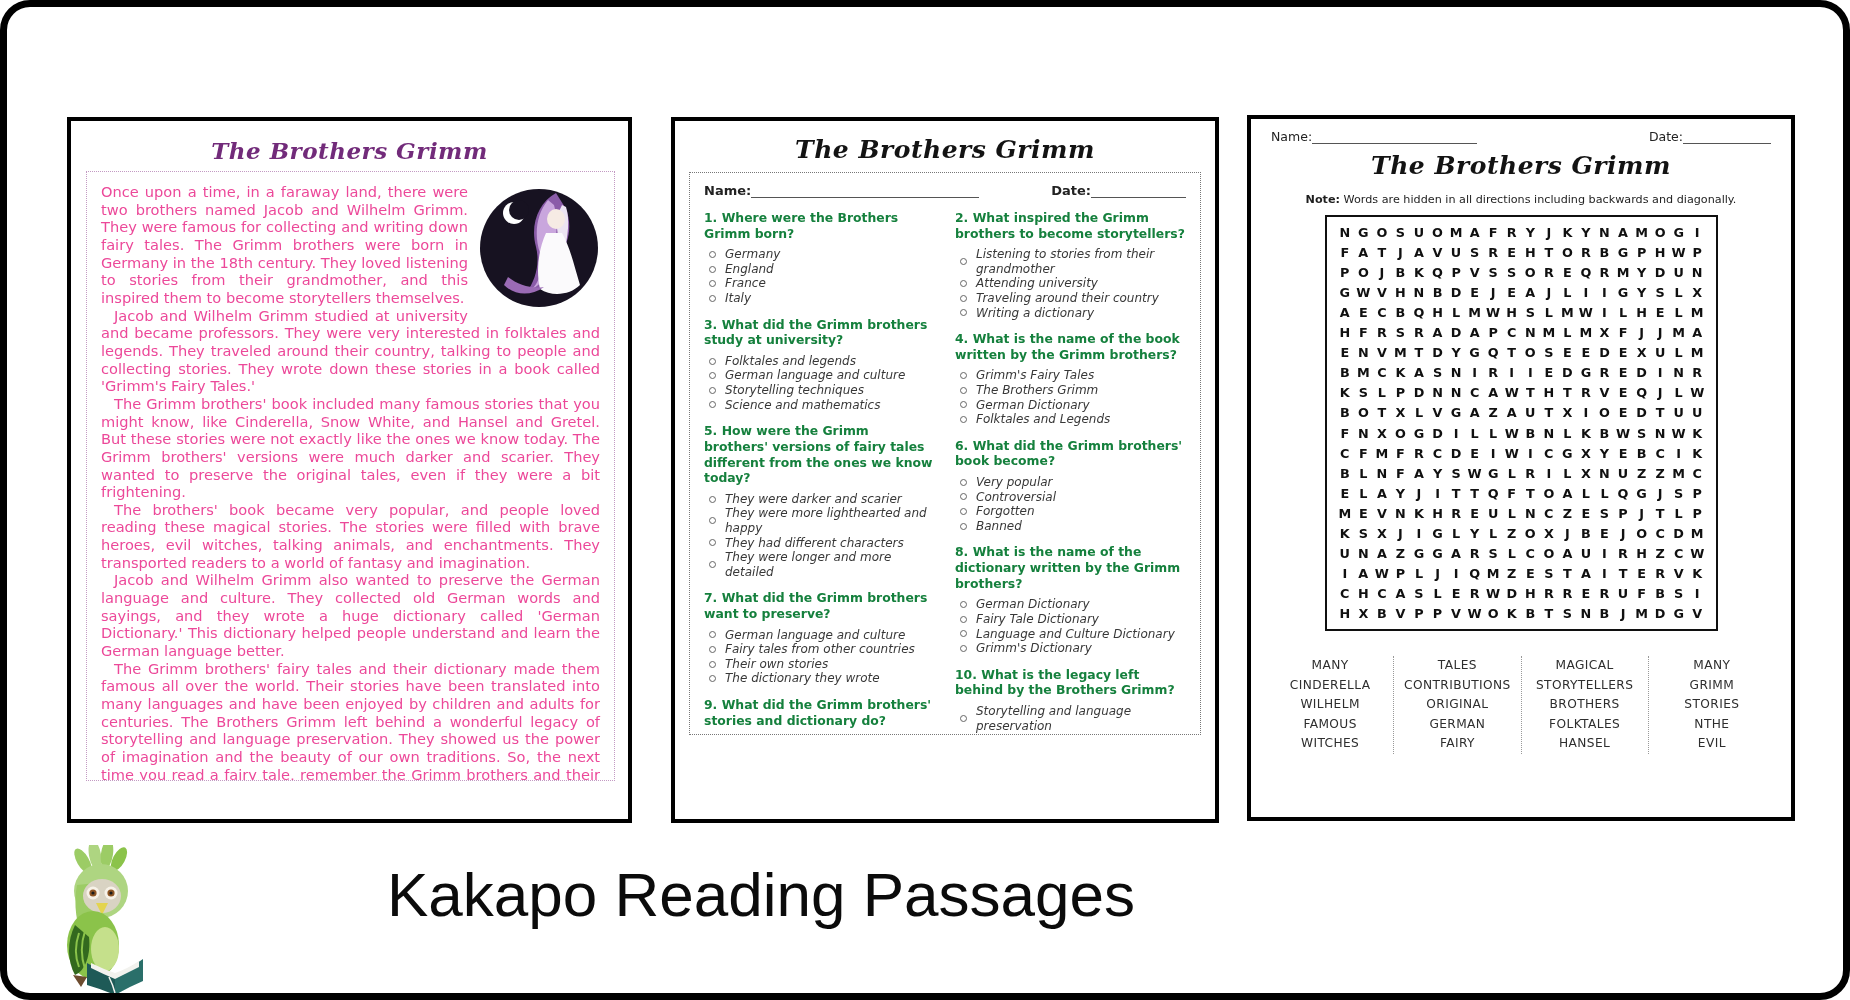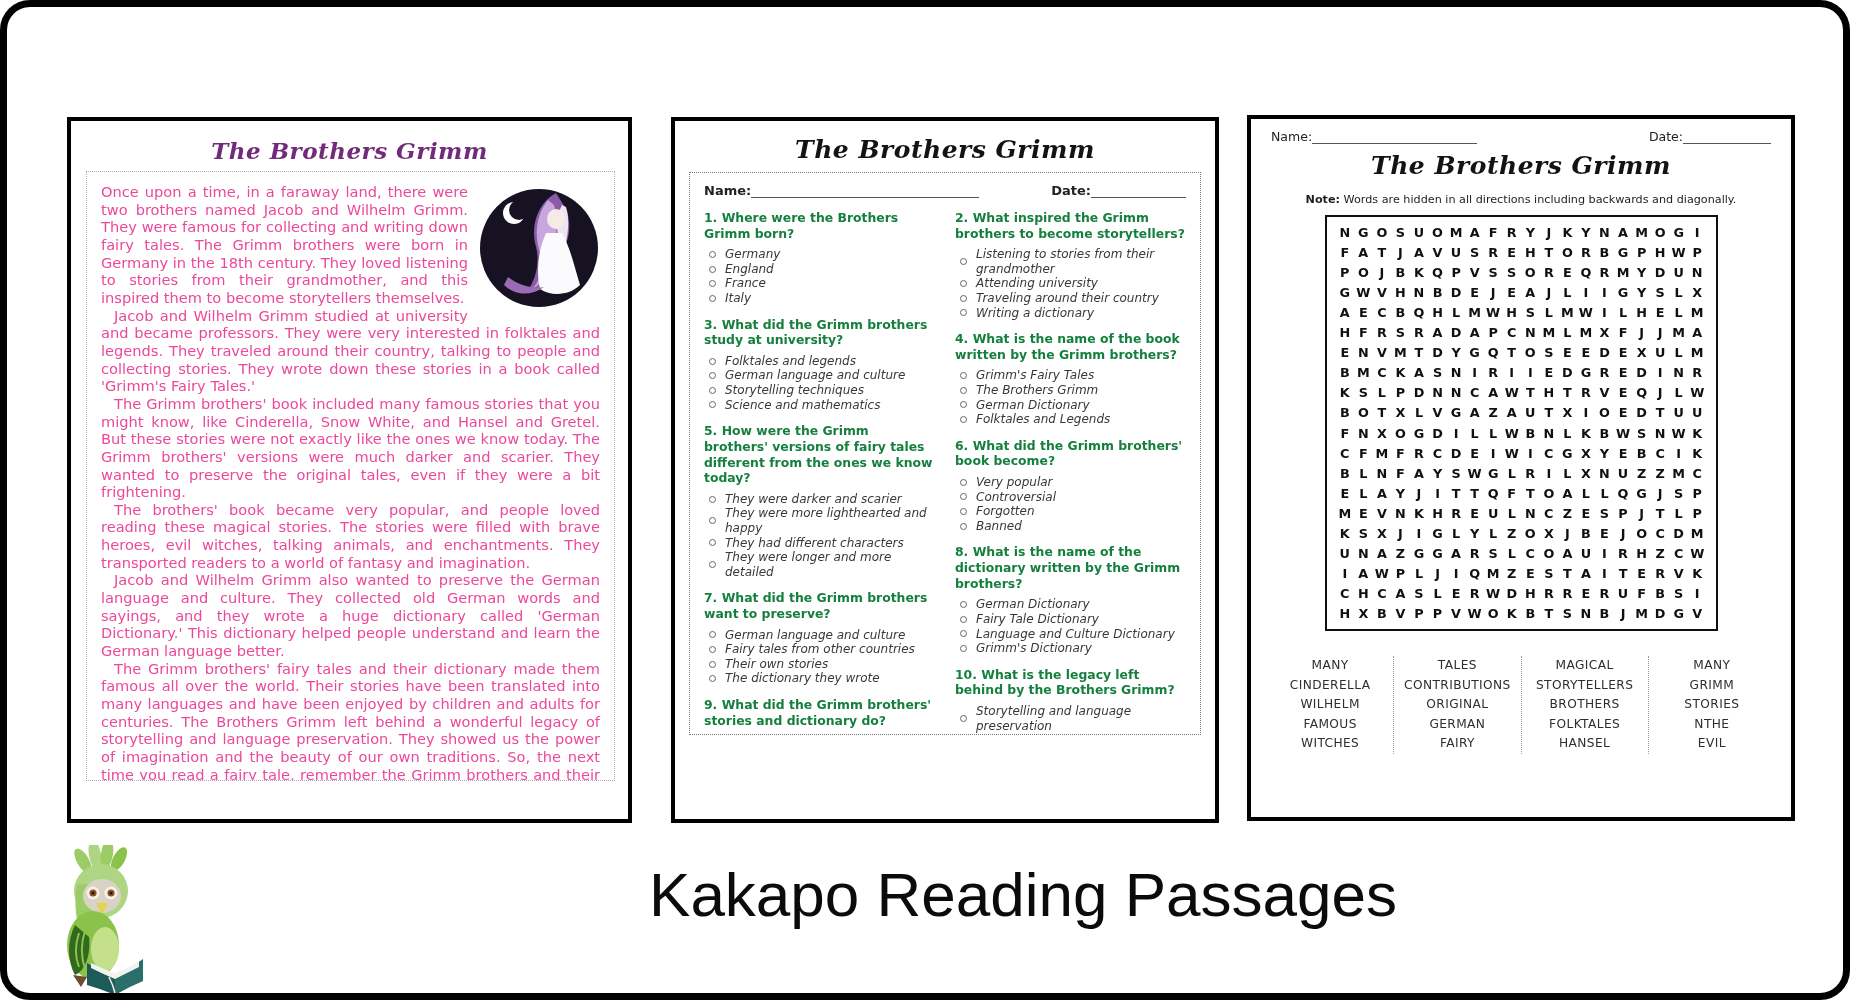--- a/index.html
+++ b/index.html
@@ -52,21 +52,21 @@
     box-sizing:border-box; display:grid; grid-template-columns:repeat(20,1fr);
     grid-template-rows:repeat(20,1fr); padding:5px 9px; }
   .ws-cell { display:flex; align-items:center; justify-content:center;
     font-size:12.8px; font-weight:bold; color:#101010; }
   .ws-words { display:flex; margin:25px 16px 0 16px; }
   .ws-wcol { flex:1; text-align:center; min-width:0; }
   .ws-wcol + .ws-wcol { border-left:1.5px dotted #999; }
   .ws-word { font-size:12.2px; color:#2e2e2e; line-height:19.5px; letter-spacing:0.4px; }
 
   
-  .brand { position:absolute; left:380px; top:852px; width:1010px; text-align:right;
+  .brand { position:absolute; left:380px; top:852px; width:1010px; text-align:left;
     font-family:"Liberation Sans", sans-serif; font-size:62px; color:#0b0b0b; }
   .kakapo { position:absolute; left:46px; top:838px; width:100px; height:152px; }
 </style>
 </head>
 <body>
 
 <div class="canvas">
 
   <div class="page page1">
     <div class="p1-title">The Brothers Grimm</div>

